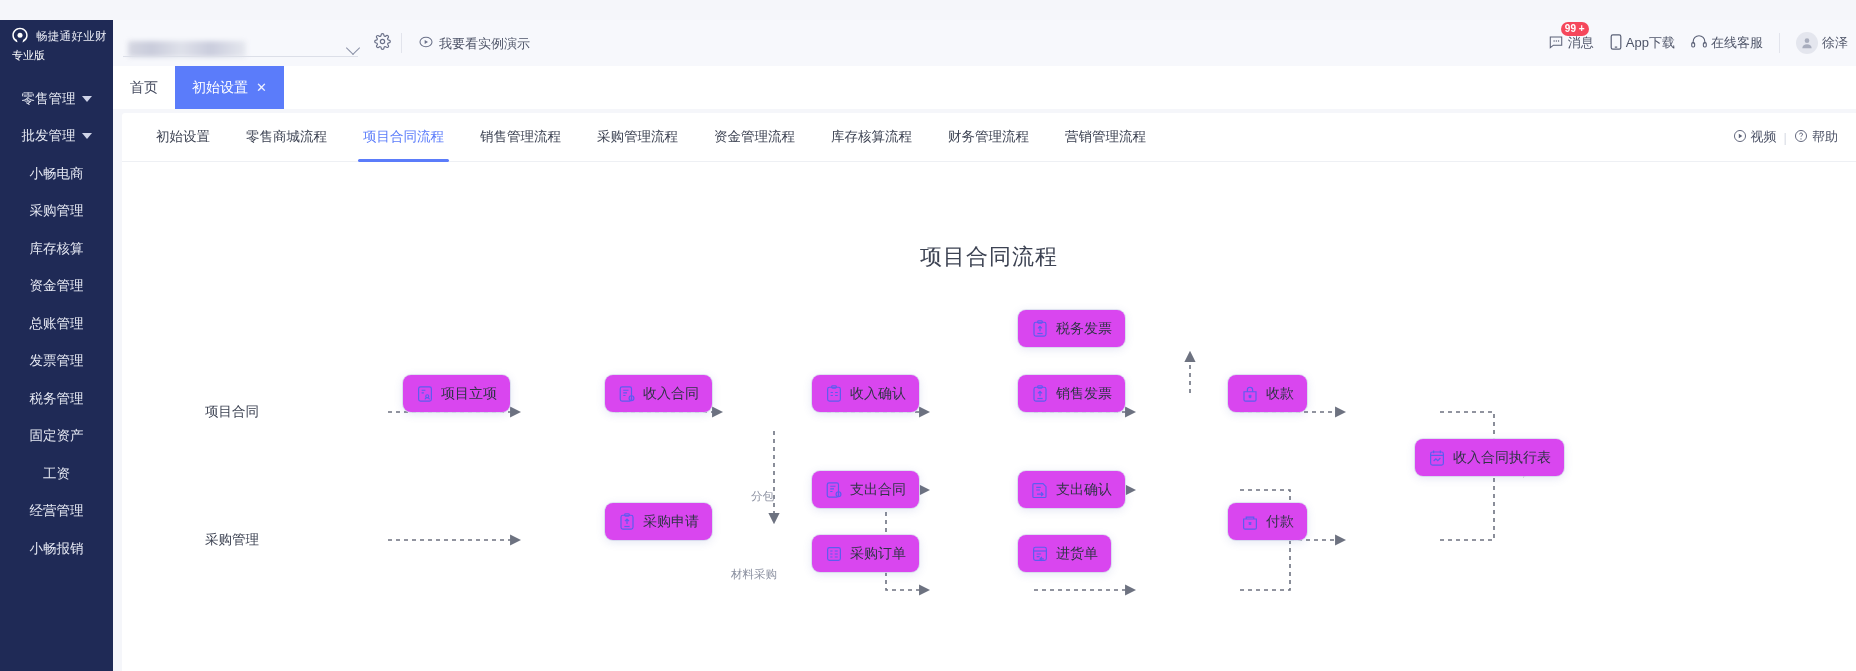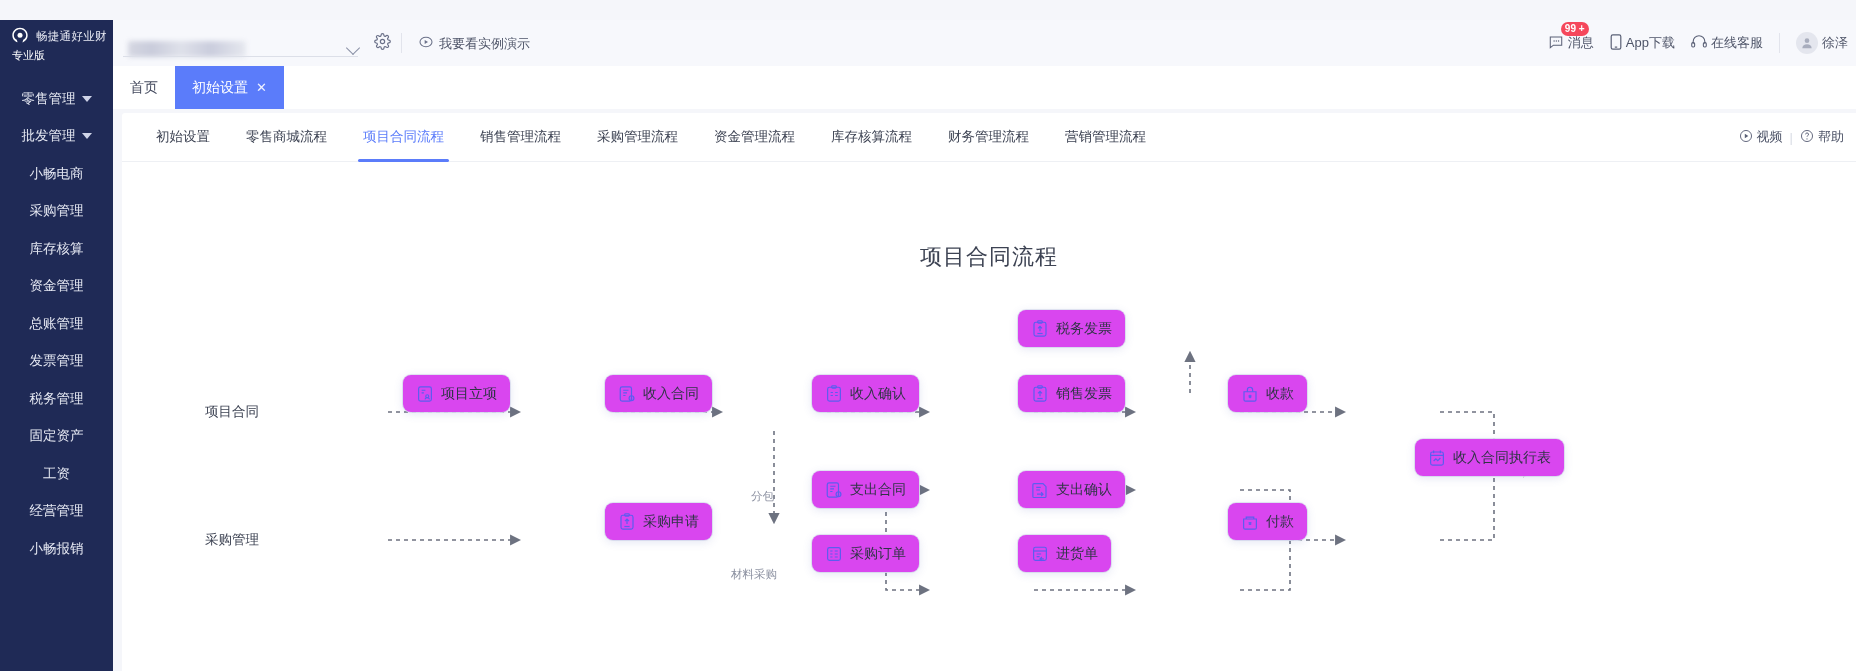--- a/index.html
+++ b/index.html
@@ -90,21 +90,21 @@
     font-size:13.5px; color:#3d4353; padding:0 18px; height:49px;
     display:flex; align-items:center; cursor:pointer; position:relative; white-space:nowrap;
   }
   .stab.active { color:#5b7cfa; }
   .stab.active::after {
     content:""; position:absolute; left:13px; right:13px; bottom:0; height:3px;
     background:#5b7cfa; border-radius:2px;
   }
   #subtabs-right {
     margin-left:auto; display:flex; align-items:center; gap:7px;
-    font-size:13px; color:#4e5468; padding-right:12px;
+    font-size:13px; color:#4e5468; padding-right:18px;
   }
   .sr-link { display:flex; align-items:center; gap:4px; cursor:pointer; }
 
   
   #canvas { position:relative; width:100%; height:509px; }
   #flow-title {
     position:absolute; left:0; right:0; top:80px; text-align:center;
     font-size:22px; color:#3d4353; letter-spacing:1px;
   }
   #flow-svg { position:absolute; left:0; top:0; width:100%; height:100%; }

